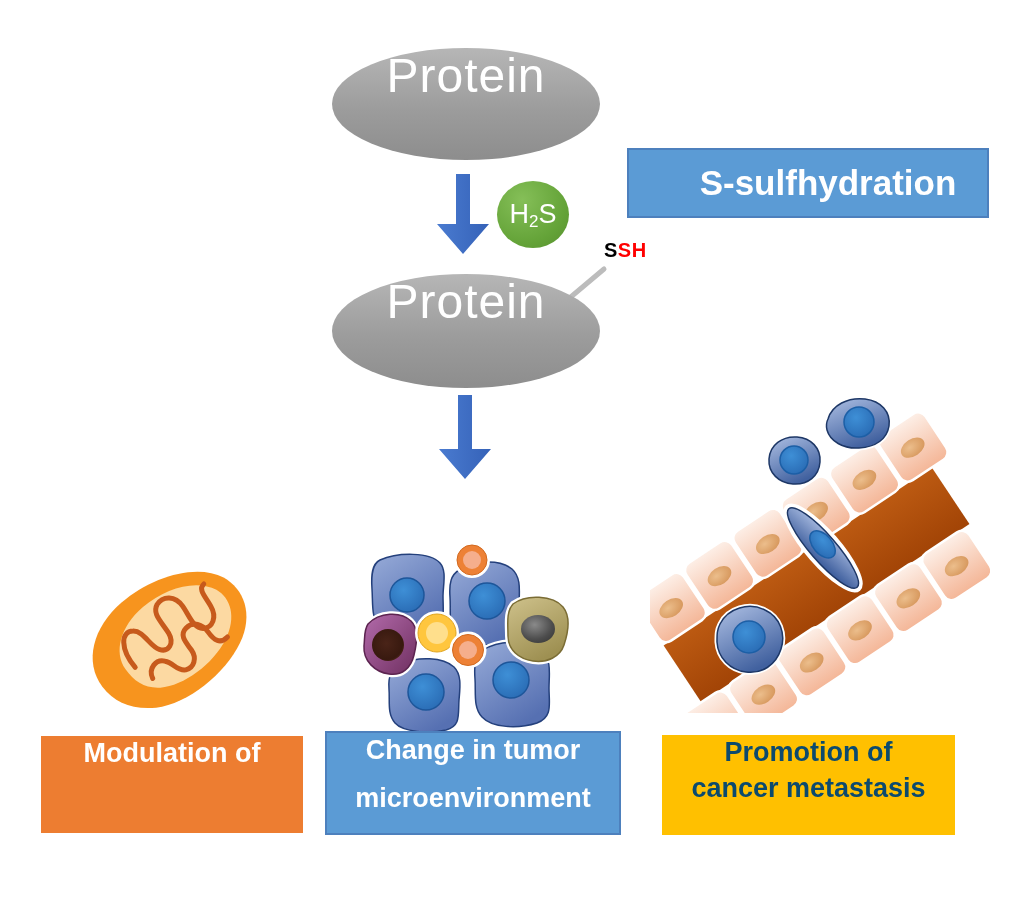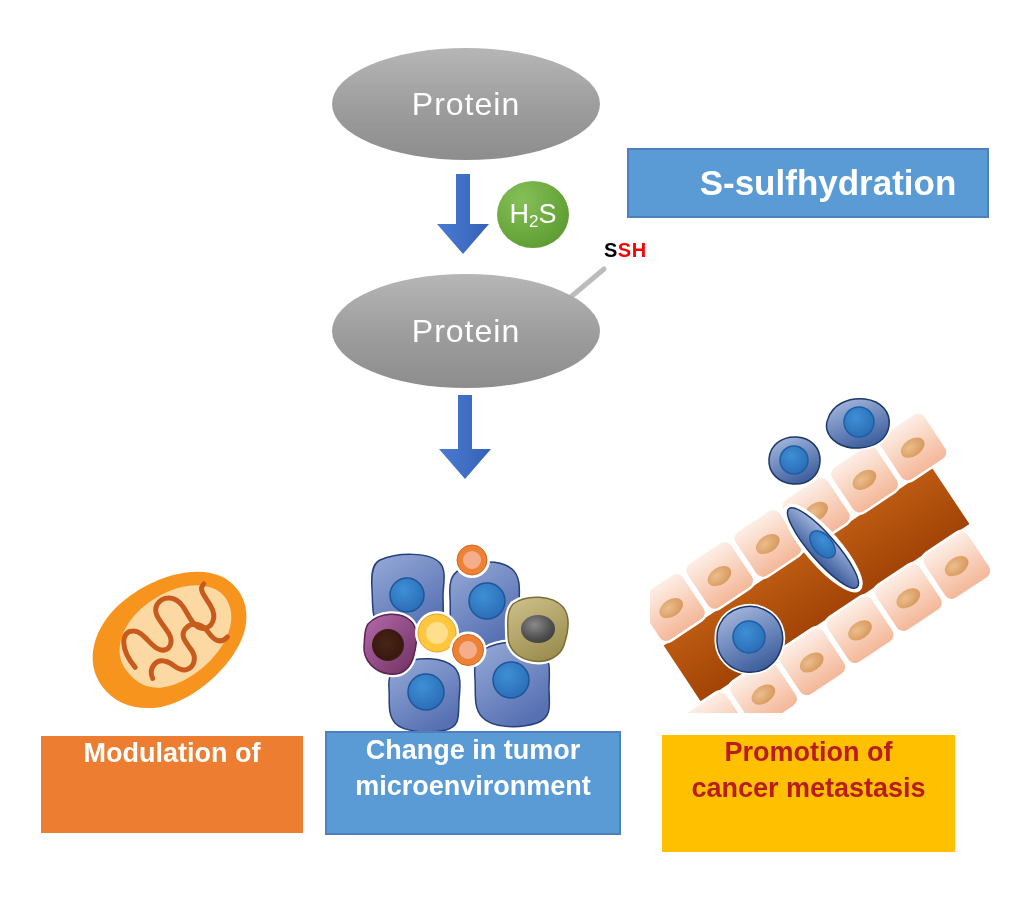--- a/index.html
+++ b/index.html
@@ -4,22 +4,22 @@
 <style>
   html,body{margin:0;padding:0;background:#ffffff;}
   .canvas{
     position:relative;width:1024px;height:908px;background:#ffffff;overflow:hidden;
     font-family:"Liberation Sans",sans-serif;
   }
   
   .protein-ellipse{
     position:absolute;border-radius:50%;
     background:linear-gradient(180deg,#b6b6b6 0%,#9c9c9c 55%,#8d8d8d 100%);
-    color:#ffffff;display:flex;align-items:center;justify-content:center;
-    font-size:32px;font-weight:400;letter-spacing:1px;
+    color:#ffffff;display:flex;justify-content:center;
+    font-size:48px;font-weight:400;letter-spacing:1px;
   }
   #protein-top{left:332px;top:48px;width:268px;height:112px;}
   #protein-bottom{left:332px;top:274px;width:268px;height:114px;}
   
   .arrow-svg{position:absolute;}
   #arrow-1{left:437px;top:174px;}
   #arrow-2{left:439px;top:395px;}
   
   .h2s-badge{
     position:absolute;left:497px;top:181px;width:72px;height:67px;border-radius:50%;
@@ -42,22 +42,22 @@
   .illustration{position:absolute;}
   #mito-illustration{left:72px;top:538px;}
   #cluster-illustration{left:340px;top:533px;}
   #vessel-illustration{left:650px;top:383px;}
   
   .outcome-box{
     position:absolute;display:flex;flex-direction:column;align-items:center;justify-content:flex-start;
     text-align:center;font-weight:700;font-size:27px;line-height:1.33;
   }
   #outcome-metabolism{left:41px;top:736px;width:262px;height:97px;background:#ED7D31;color:#ffffff;}
-  #outcome-microenvironment{left:325px;top:731px;width:296px;height:104px;background:#5B9BD5;color:#ffffff;border:2px solid #4d80bd;box-sizing:border-box;}
-  #outcome-metastasis{left:662px;top:735px;width:293px;height:117px;background:#FFC000;color:#b91c1c;}
+  #outcome-microenvironment{left:325px;top:731px;width:296px;height:104px;background:#5B9BD5;color:#ffffff;border:2px solid #4d80bd;box-sizing:border-box;gap:12px;}
+  #outcome-metastasis{left:662px;top:735px;width:293px;height:100px;background:#FFC000;color:#0c4a6e;}
   
   .halo{stroke:#ffffff;stroke-width:6;fill:#ffffff;stroke-linejoin:round;}
   .halo-thin{stroke:#ffffff;stroke-width:5;fill:#ffffff;stroke-linejoin:round;}
   .cell-body{stroke:#24407C;stroke-width:1.5;}
   .cristae{stroke:#C75A1C;stroke-width:5;fill:none;stroke-linecap:round;stroke-linejoin:round;}
 </style>
 </head>
 <body>
 
 <div class="canvas">

